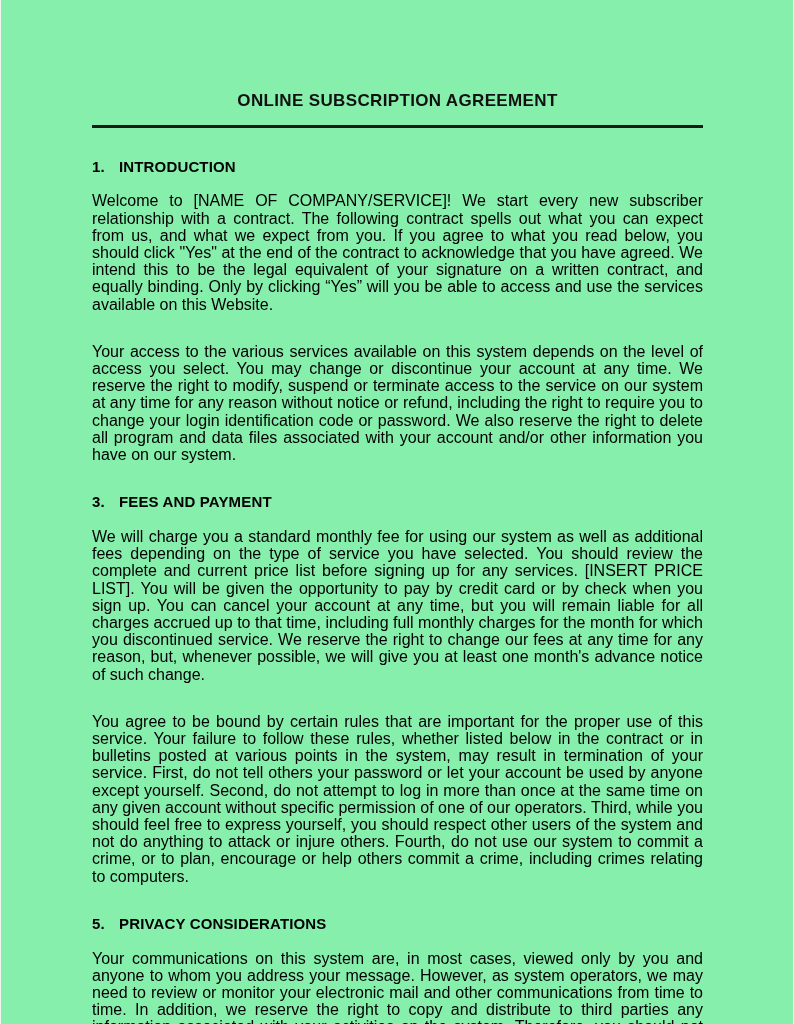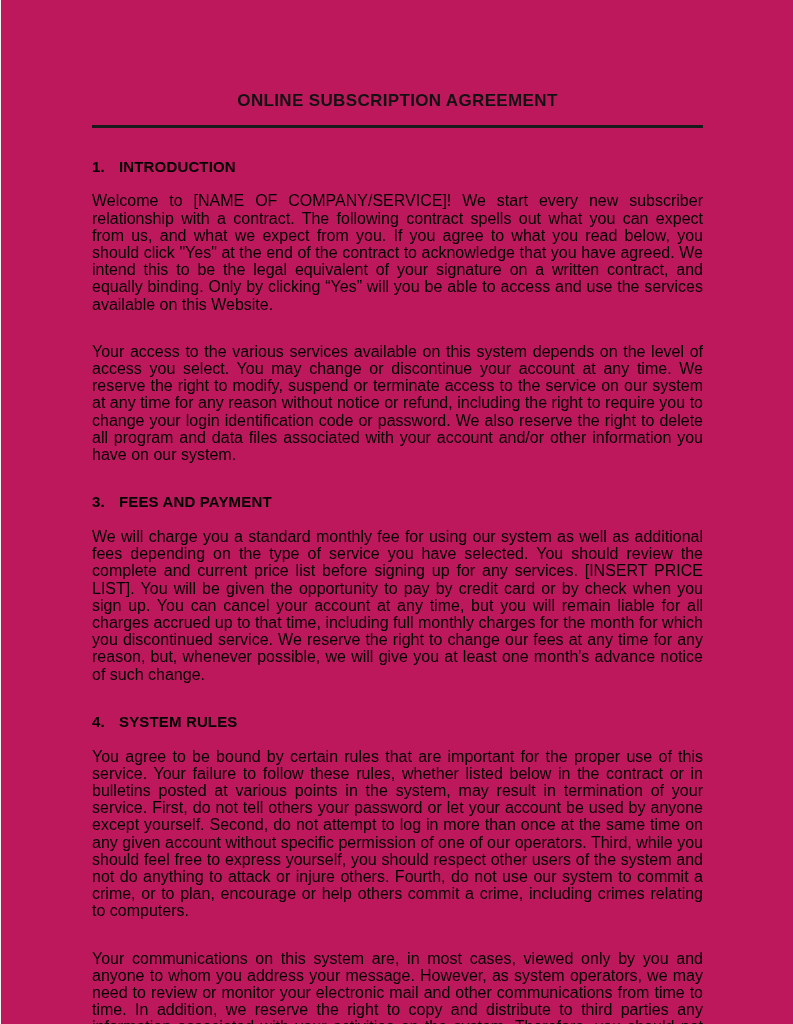--- a/index.html
+++ b/index.html
@@ -5,21 +5,21 @@
   html, body {
     margin: 0;
     padding: 0;
     background: #ffffff;
   }
 
   .page {
     position: relative;
     width: 794px;
     height: 1024px;
-    background: #be185d;
+    background: #86efac;
     box-sizing: border-box;
     overflow: hidden;
     font-family: "Liberation Sans", sans-serif;
     color: #000000;
     -webkit-font-smoothing: antialiased;
   }
 
   
   .page-edge-left,
   .page-edge-right {
@@ -113,24 +113,24 @@
     </div>
 
     <div class="section">
       <div class="section-heading">
         <span class="sec-num">3.</span><span>FEES AND PAYMENT</span>
       </div>
       <p class="section-body">We will charge you a standard monthly fee for using our system as well as additional fees depending on the type of service you have selected. You should review the complete and current price list before signing up for any services. [INSERT PRICE LIST]. You will be given the opportunity to pay by credit card or by check when you sign up. You can cancel your account at any time, but you will remain liable for all charges accrued up to that time, including full monthly charges for the month for which you discontinued service. We reserve the right to change our fees at any time for any reason, but, whenever possible, we will give you at least one month's advance notice of such change.</p>
     </div>
 
     <div class="section">
-      <div class="section-heading">
-        <span class="sec-num">4.</span><span>SYSTEM RULES</span>
-      </div>
       <p class="section-body">You agree to be bound by certain rules that are important for the proper use of this service. Your failure to follow these rules, whether listed below in the contract or in bulletins posted at various points in the system, may result in termination of your service. First, do not tell others your password or let your account be used by anyone except yourself. Second, do not attempt to log in more than once at the same time on any given account without specific permission of one of our operators. Third, while you should feel free to express yourself, you should respect other users of the system and not do anything to attack or injure others. Fourth, do not use our system to commit a crime, or to plan, encourage or help others commit a crime, including crimes relating to computers.</p>
     </div>
 
     <div class="section">
+      <div class="section-heading">
+        <span class="sec-num">5.</span><span>PRIVACY CONSIDERATIONS</span>
+      </div>
       <p class="section-body">Your communications on this system are, in most cases, viewed only by you and anyone to whom you address your message. However, as system operators, we may need to review or monitor your electronic mail and other communications from time to time. In addition, we reserve the right to copy and distribute to third parties any information associated with your activities on the system. Therefore, you should not expect to have a right to privacy in any of your communications.</p>
     </div>
 
   </div>
 </div>
 
 </body></html>

